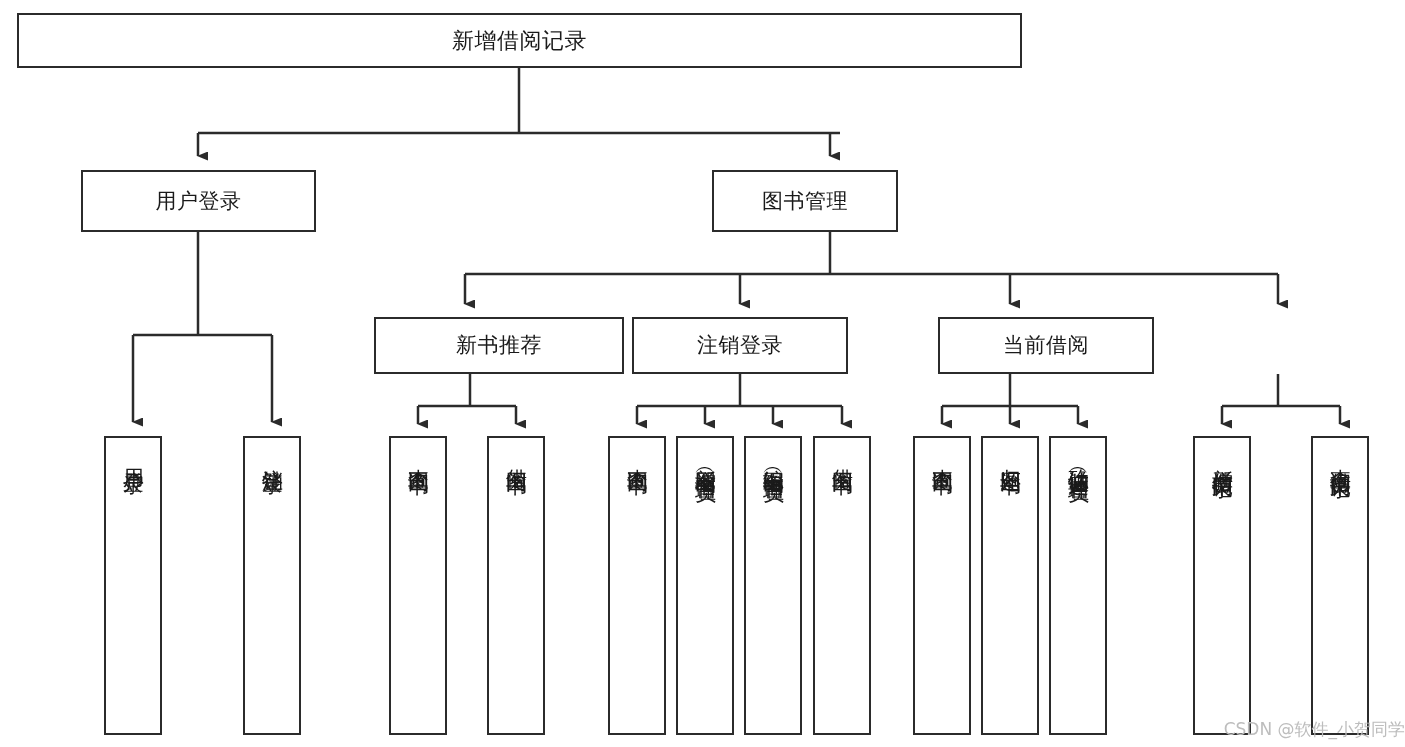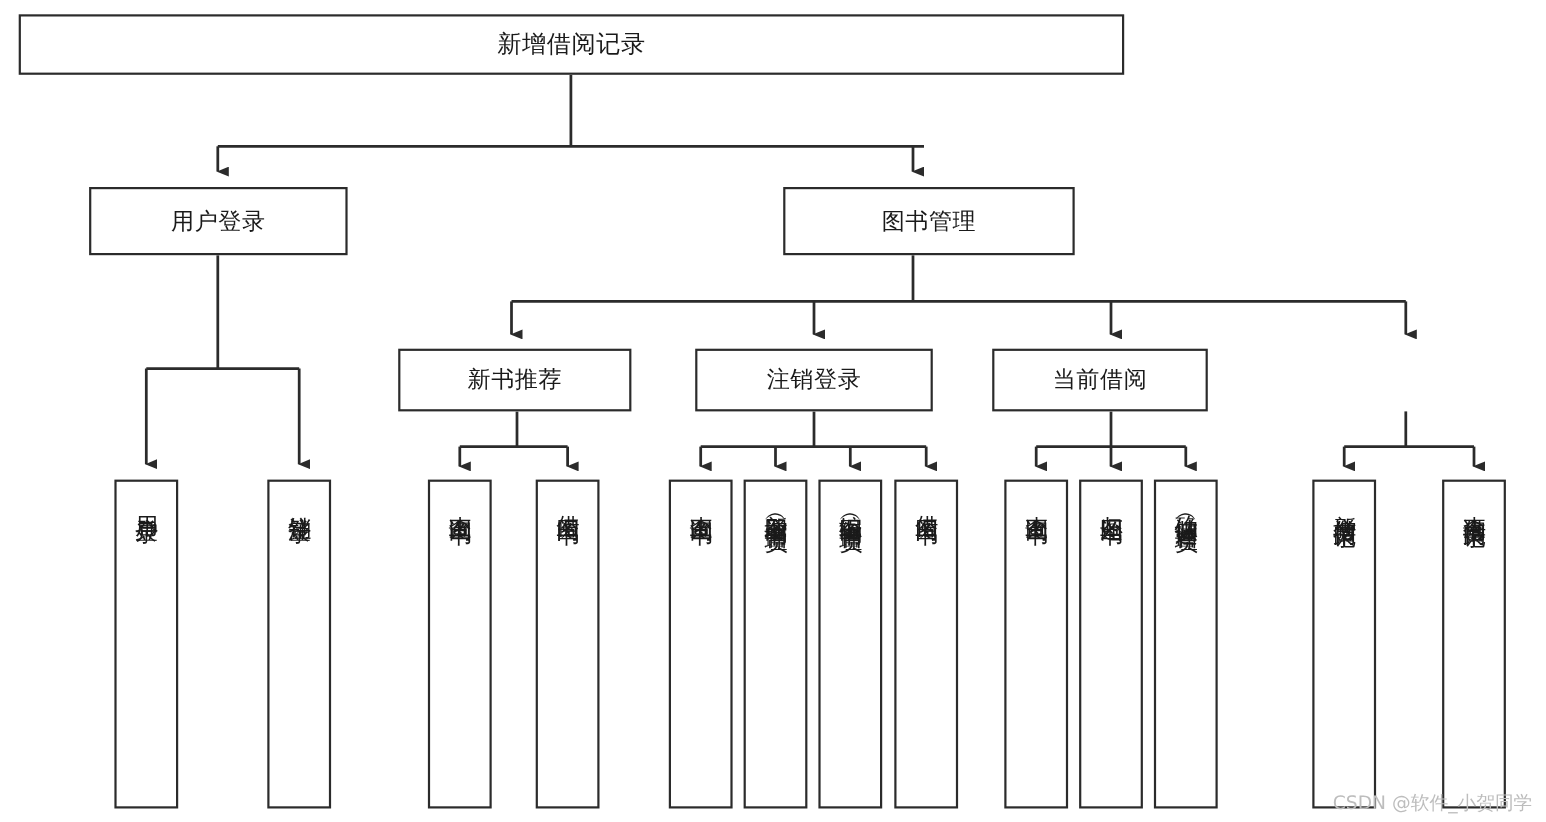--- a/index.html
+++ b/index.html
@@ -58,21 +58,21 @@
   }
   .node.vertical .node-label {
     writing-mode: vertical-rl;
     text-orientation: upright;
     font-size: 21px;
     letter-spacing: 2px;
     line-height: 1;
   }
   #watermark {
     position: absolute;
-    right: 12px;
+    right: 0;
     bottom: 6px;
     font-size: 17px;
     color: #bdbdbd;
     white-space: nowrap;
     user-select: none;
   }
 </style>
 </head>
 <body>
 
@@ -131,33 +131,33 @@
   </svg>
 
   <div class="node root horizontal" style="left:17px; top:13px; width:1005px; height:55px;">
     <span class="node-label">新增借阅记录</span>
   </div>
 
   <div class="node horizontal" style="left:81px; top:170px; width:235px; height:62px;">
     <span class="node-label">用户登录</span>
   </div>
 
-  <div class="node horizontal" style="left:712px; top:170px; width:265px; height:62px;">
+  <div class="node horizontal" style="left:712px; top:170px; width:186px; height:62px;">
     <span class="node-label">图书管理</span>
   </div>
 
-  <div class="node horizontal" style="left:362px; top:317px; width:212px; height:57px;">
+  <div class="node horizontal" style="left:374px; top:317px; width:250px; height:57px;">
     <span class="node-label">新书推荐</span>
   </div>
 
   <div class="node horizontal" style="left:632px; top:317px; width:216px; height:57px;">
     <span class="node-label">注销登录</span>
   </div>
 
-  <div class="node horizontal" style="left:902px; top:317px; width:196px; height:57px;">
+  <div class="node horizontal" style="left:938px; top:317px; width:216px; height:57px;">
     <span class="node-label">当前借阅</span>
   </div>
 
 
   <div class="node vertical" style="left:104px; top:436px; width:58px; height:299px;">
     <span class="node-label">用户登录</span>
   </div>
 
   <div class="node vertical" style="left:243px; top:436px; width:58px; height:299px;">
     <span class="node-label">注销登录</span>

